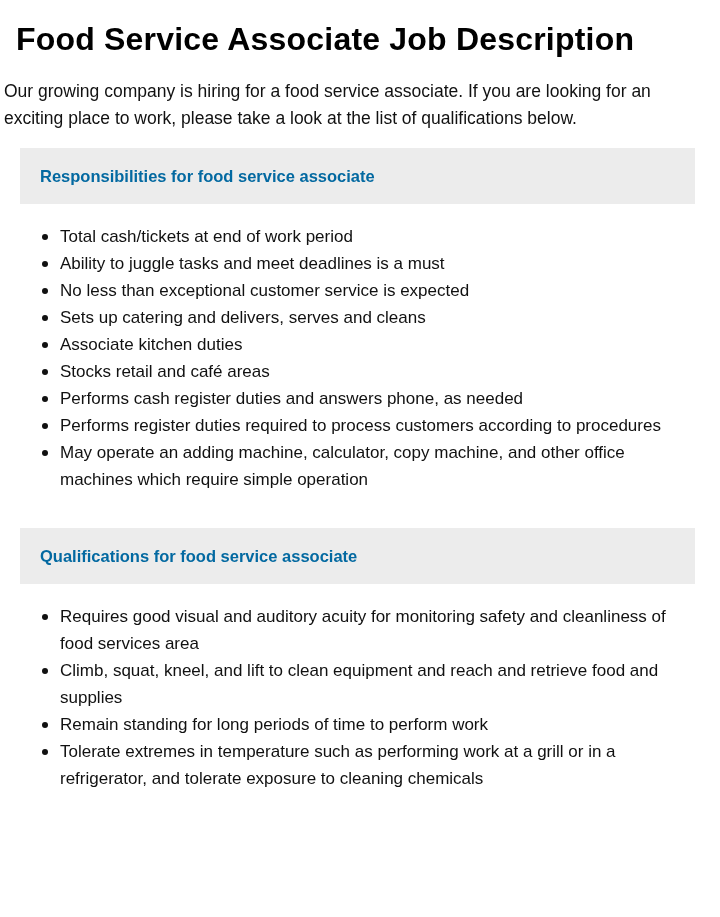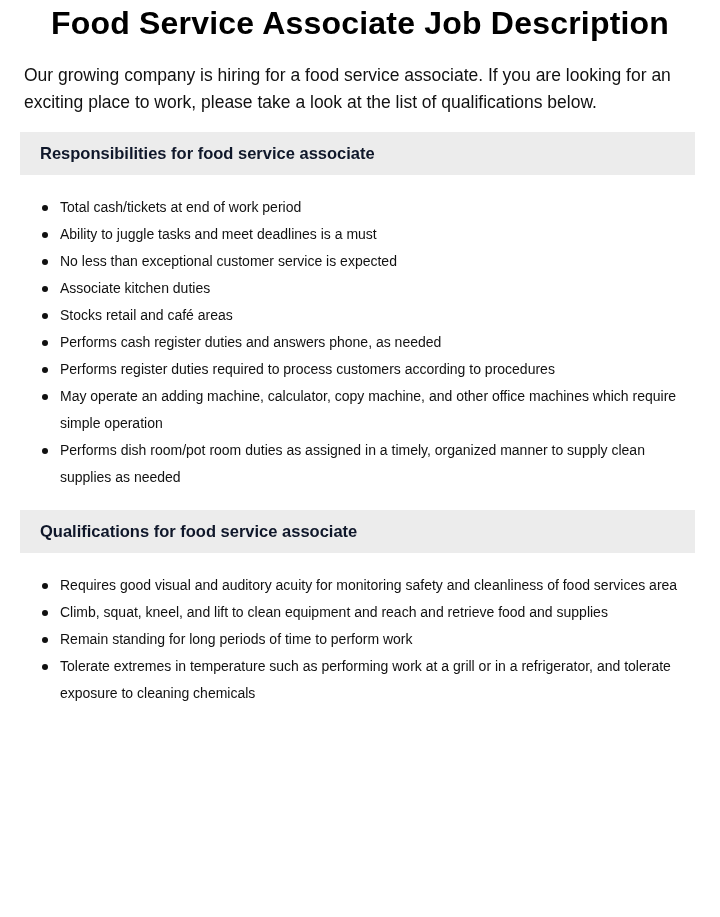--- a/index.html
+++ b/index.html
@@ -9,58 +9,57 @@
     }
     body {
       width: 720px;
       height: 917px;
       overflow: hidden;
       font-family: "Liberation Sans", sans-serif;
       color: #111111;
       position: relative;
     }
     .page-title {
-      margin: 0;
+      margin: 16px;
       padding-top: 3px;
-      text-align: center;
       font-size: 32px;
       font-weight: bold;
       line-height: 40px;
       letter-spacing: 0.2px;
       color: #000000;
     }
     .intro {
-      margin: 19px 20px 0 24px;
+      margin: 19px 20px 0 4px;
       font-size: 17.5px;
       line-height: 27px;
       color: #111111;
     }
     .section-header {
       margin: 16px 25px 0 20px;
-      height: 43px;
+      height: 56px;
       background: #ececec;
       box-sizing: border-box;
       padding-left: 20px;
       display: flex;
       align-items: center;
       font-size: 16.5px;
       font-weight: bold;
-      color: #0f172a;
+      color: #0369a1;
     }
     .section-header.second {
-      margin-top: 19px;
+      margin-top: 35px;
     }
     ul.items {
       margin: 19px 20px 0 20px;
       padding-left: 40px;
       list-style: none;
     }
     ul.items li {
       position: relative;
-      font-size: 14px;
+      font-size: 17px;
       line-height: 27px;
       color: #111111;
     }
     ul.items li::before {
       content: "";
       position: absolute;
       left: -18px;
       top: 11px;
       width: 6px;
       height: 6px;
@@ -74,26 +73,26 @@
 <h1 class="page-title">Food Service Associate Job Description</h1>
 
 <p class="intro">Our growing company is hiring for a food service associate. If you are looking for an exciting place to work, please take a look at the list of qualifications below.</p>
 
 <div class="section-header">Responsibilities for food service associate</div>
 
 <ul class="items">
   <li>Total cash/tickets at end of work period</li>
   <li>Ability to juggle tasks and meet deadlines is a must</li>
   <li>No less than exceptional customer service is expected</li>
+  <li>Sets up catering and delivers, serves and cleans</li>
   <li>Associate kitchen duties</li>
   <li>Stocks retail and café areas</li>
   <li>Performs cash register duties and answers phone, as needed</li>
   <li>Performs register duties required to process customers according to procedures</li>
   <li>May operate an adding machine, calculator, copy machine, and other office machines which require simple operation</li>
-  <li>Performs dish room/pot room duties as assigned in a timely, organized manner to supply clean supplies as needed</li>
 </ul>
 
 <div class="section-header second">Qualifications for food service associate</div>
 
 <ul class="items">
   <li>Requires good visual and auditory acuity for monitoring safety and cleanliness of food services area</li>
   <li>Climb, squat, kneel, and lift to clean equipment and reach and retrieve food and supplies</li>
   <li>Remain standing for long periods of time to perform work</li>
   <li>Tolerate extremes in temperature such as performing work at a grill or in a refrigerator, and tolerate exposure to cleaning chemicals</li>
 </ul>

